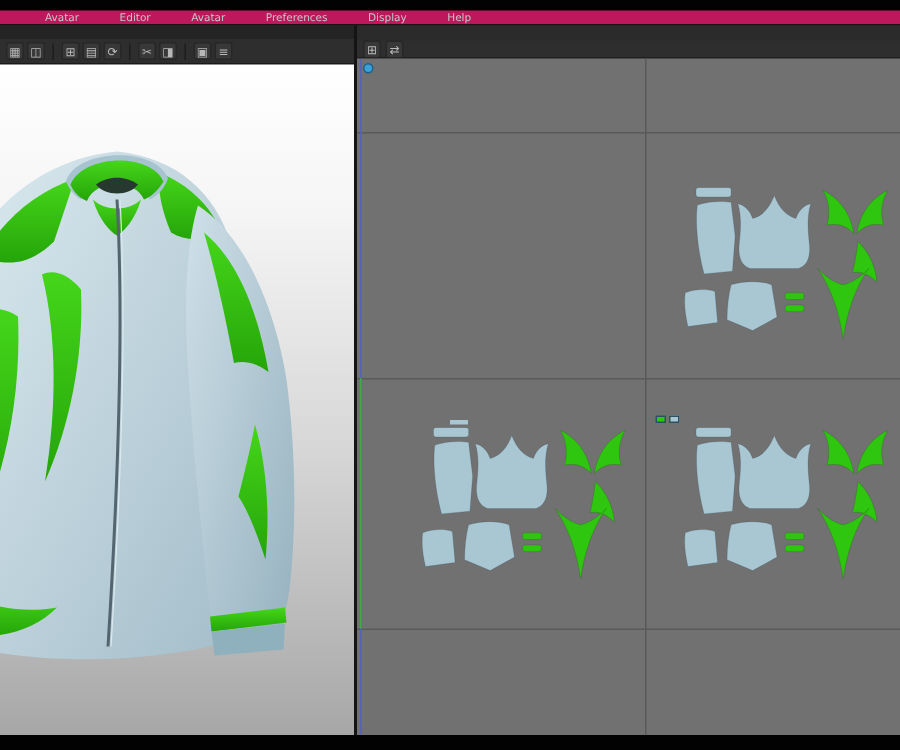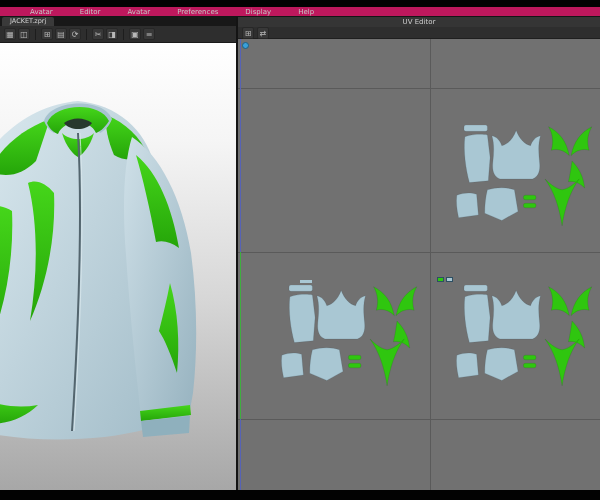--- a/index.html
+++ b/index.html
@@ -67,23 +67,20 @@
   <div class="menu-bar">
     <span class="menu-item">Avatar</span>
     <span class="menu-item">Editor</span>
     <span class="menu-item">Avatar</span>
     <span class="menu-item">Preferences</span>
     <span class="menu-item">Display</span>
     <span class="menu-item">Help</span>
   </div>
 
   <div class="left-pane">
-    <div class="tab-bar">
-      <div class="tab">JACKET.zprj</div>
-    </div>
 
     <div class="toolbar">
       <div class="tool-btn">▦</div>
       <div class="tool-btn">◫</div>
       <div class="tool-sep"></div>
       <div class="tool-btn">⊞</div>
       <div class="tool-btn">▤</div>
       <div class="tool-btn">⟳</div>
       <div class="tool-sep"></div>
       <div class="tool-btn">✂</div>
@@ -134,21 +131,20 @@
         <path fill="url(#greenGrad)" d="M170,240 C178,268 180,300 177,330 C171,312 165,297 159,288 C163,272 167,256 170,240 Z"></path>
         <path fill="url(#greenGrad)" d="M140,368 L190,362 L191,372 L141,378 Z"></path>
         <path fill="#8fb0bd" d="M141,378 L190,373 L189,390 L143,394 Z"></path>
       </svg>
     </div>
   </div>
 
   <div class="splitter"></div>
 
   <div class="right-pane">
-    <div class="uv-header">UV Editor</div>
 
     <div class="uv-toolbar">
       <div class="tool-btn">⊞</div>
       <div class="tool-btn">⇄</div>
     </div>
 
     <div class="uv-canvas">
 
       <div class="gl-h" style="top:49px"></div>
       <div class="gl-h" style="top:213px"></div>

